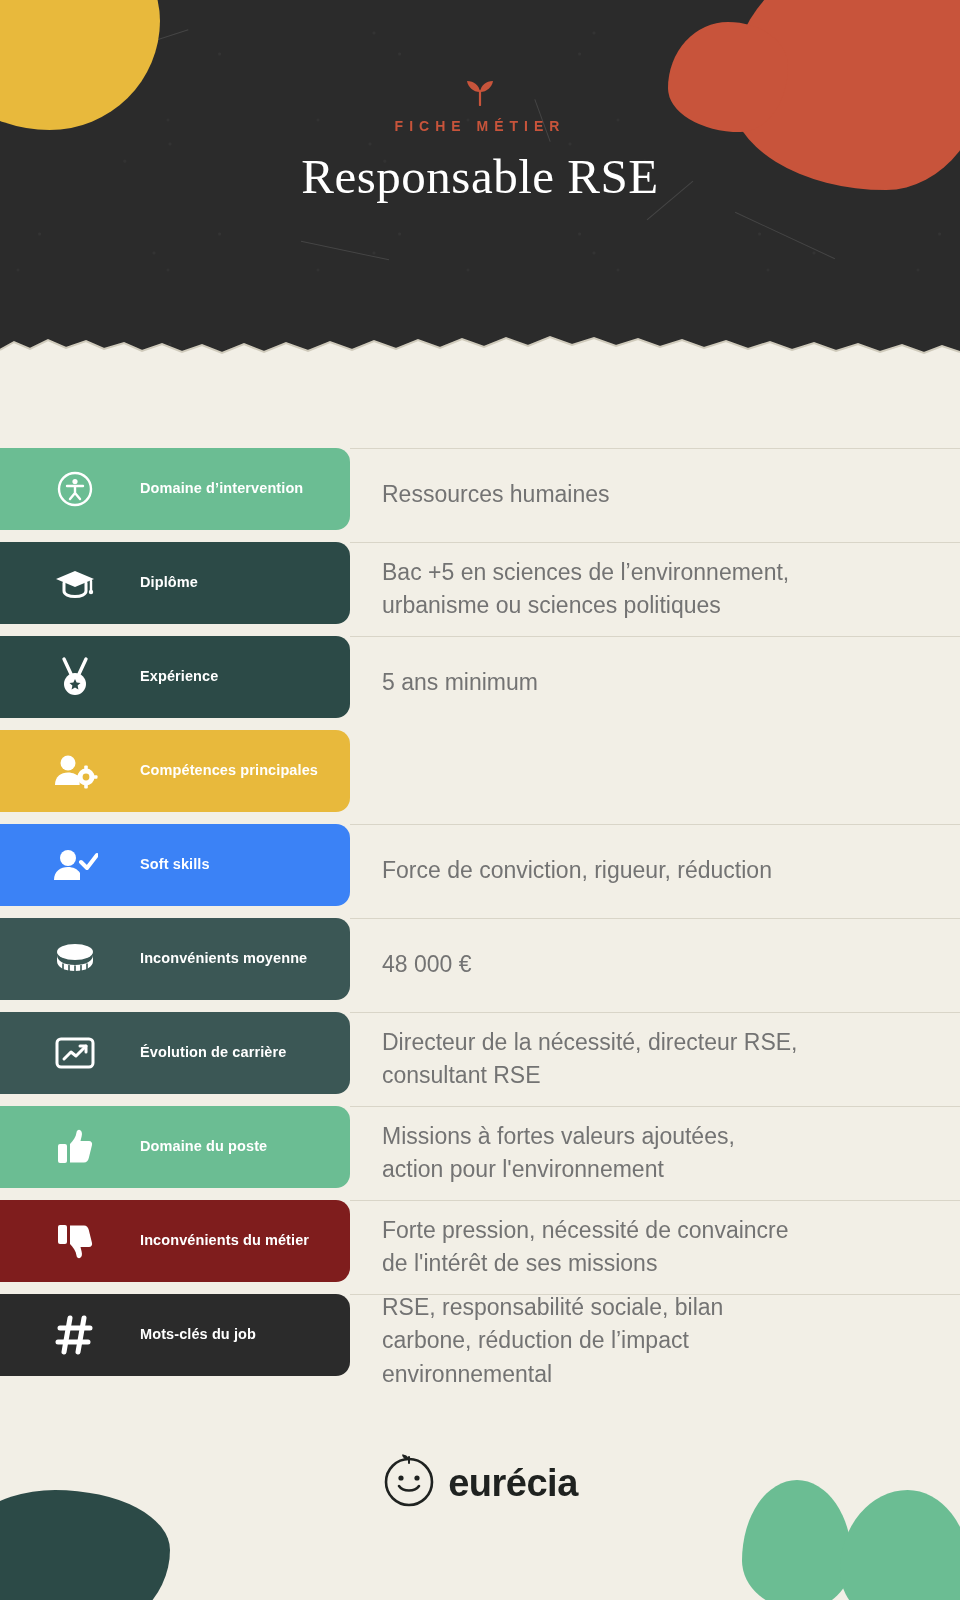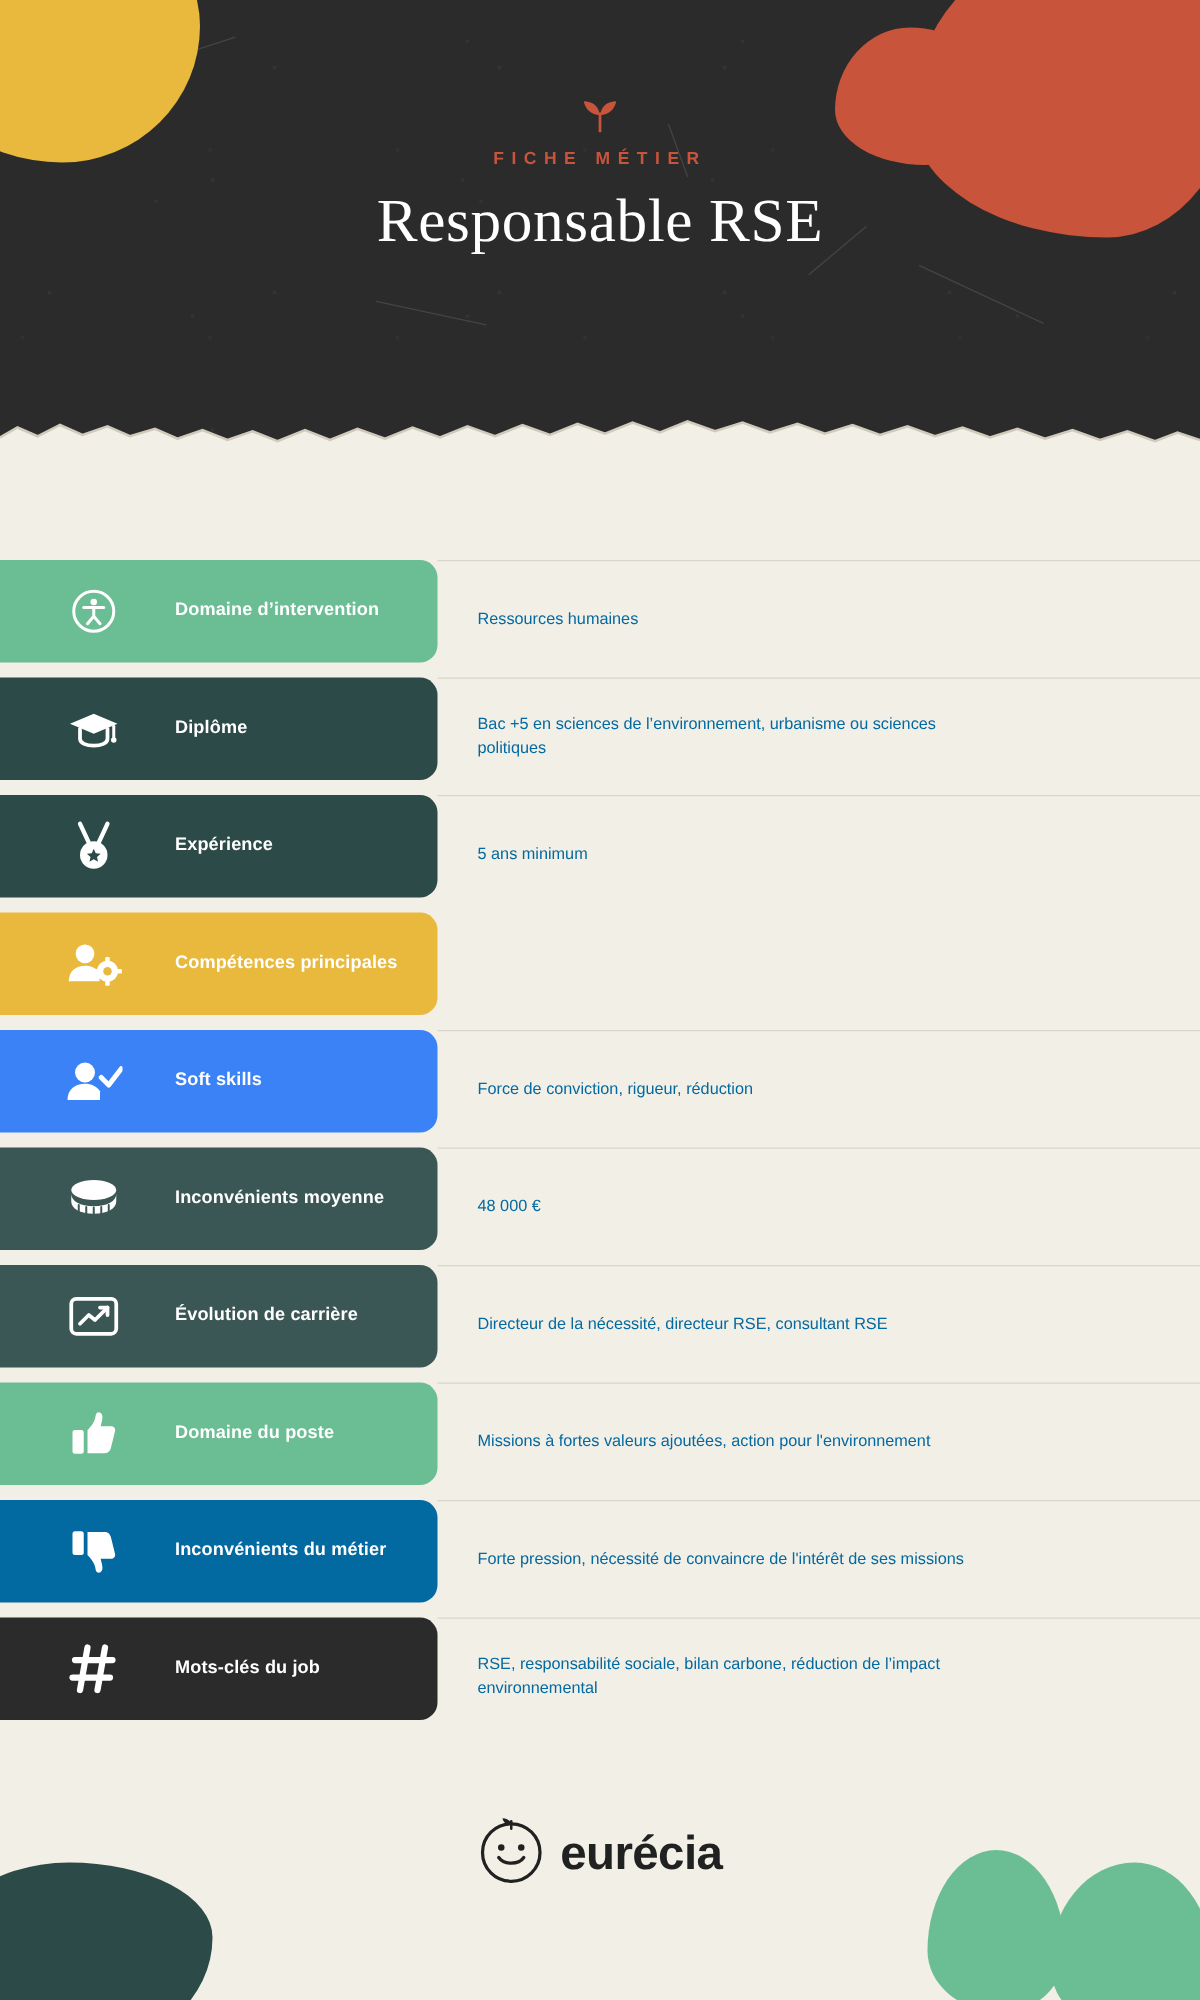--- a/index.html
+++ b/index.html
@@ -175,23 +175,23 @@
     align-items: center;
   }
   .value-wrap:before {
     content: "";
     position: absolute;
     left: 0; right: -30px; top: 0;
     height: 1px;
     background: #d9d5c8;
   }
   .value {
-    font-size: 13px;
+    font-size: 23px;
     line-height: 1.45;
-    color: #0369a1;
+    color: #737373;
     max-width: 420px;
   }
 
   
   .footer {
     position: relative;
     z-index: 5;
     margin-top: 66px;
     display: flex;
     align-items: center;
@@ -367,21 +367,21 @@
         </svg>
       </span>
       <span class="plabel">Domaine du poste</span>
     </div>
     <div class="value-wrap">
       <div class="value">Missions à fortes valeurs ajoutées, action pour l'environnement</div>
     </div>
   </div>
 
   <div class="row">
-    <div class="pill" style="background:#0369a1">
+    <div class="pill" style="background:#7f1d1d">
       <span class="ico">
         <svg width="40" height="40" viewBox="0 0 40 40">
           <rect x="3" y="4" width="9" height="19" rx="2" fill="#fff"></rect>
           <path d="M15 23 C18 26 21 30 21.5 34.5 C21.8 37 24 37.8 25.6 36.6 C27 35.5 27.3 33.4 26.6 30.5 L25.5 26 H34 C36.2 26 37.6 24 37 22 L33.8 9 C33.3 6.4 31.5 4.5 29 4.5 H15 Z" fill="#fff"></path>
         </svg>
       </span>
       <span class="plabel">Inconvénients du métier</span>
     </div>
     <div class="value-wrap">
       <div class="value">Forte pression, nécessité de convaincre de l'intérêt de ses missions</div>

